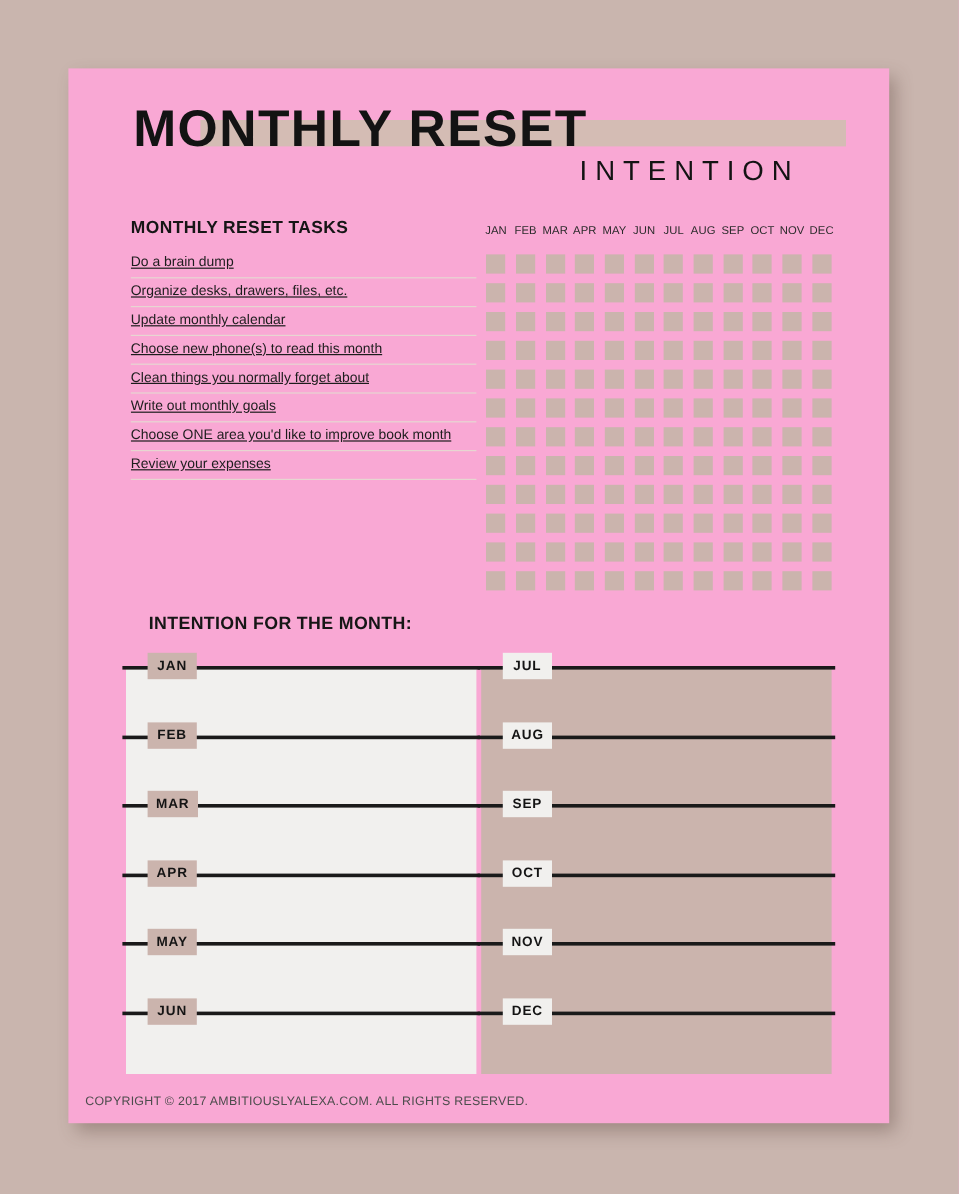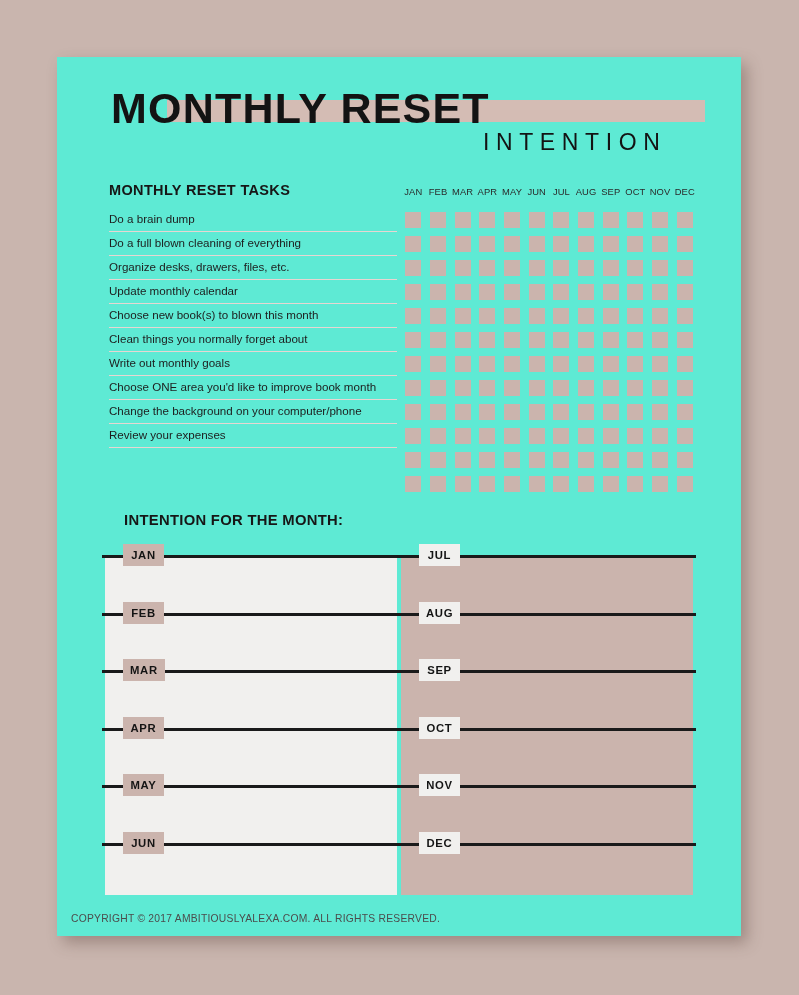--- a/index.html
+++ b/index.html
@@ -16,21 +16,21 @@
     -webkit-font-smoothing: antialiased;
   }
 
   
   .sheet {
     position: absolute;
     left: 57px;
     top: 57px;
     width: 684px;
     height: 879px;
-    background: #5eead4;
+    background: #f9a8d4;
     box-shadow: 6px 7px 14px rgba(90, 65, 58, 0.38);
   }
 
   
   .masthead {
     position: relative;
     height: 108px;
   }
   .title-bar {
     position: absolute;
@@ -86,20 +86,21 @@
     list-style: none;
   }
   .task-row {
     height: 24px;
     line-height: 22px;
     border-bottom: 1px solid #e7d6d1;
     font-size: 11.6px;
     color: #1d1d1d;
     white-space: nowrap;
     overflow: hidden;
+    text-decoration: underline;
   }
   .task-row:first-child { border-top: none; }
 
   
   .months-head {
     position: absolute;
     left: 344px;
     top: 4px;
     width: 296px;
     display: flex;
@@ -219,28 +220,26 @@
     <div class="title-bar"></div>
     <div class="title-main">MONTHLY RESET</div>
     <div class="title-sub">INTENTION</div>
   </div>
 
   <div class="checklist">
     <div class="tasks-heading">MONTHLY RESET TASKS</div>
 
     <ul class="task-list" id="task-list">
         <li class="task-row">Do a brain dump</li>
-        <li class="task-row">Do a full blown cleaning of everything</li>
         <li class="task-row">Organize desks, drawers, files, etc.</li>
         <li class="task-row">Update monthly calendar</li>
-        <li class="task-row">Choose new book(s) to blown this month</li>
+        <li class="task-row">Choose new phone(s) to read this month</li>
         <li class="task-row">Clean things you normally forget about</li>
         <li class="task-row">Write out monthly goals</li>
         <li class="task-row">Choose ONE area you'd like to improve book month</li>
-        <li class="task-row">Change the background on your computer/phone</li>
         <li class="task-row">Review your expenses</li>
       </ul>
 
     <div class="months-head" id="months-head">
         <span>JAN</span>
         <span>FEB</span>
         <span>MAR</span>
         <span>APR</span>
         <span>MAY</span>
         <span>JUN</span>

